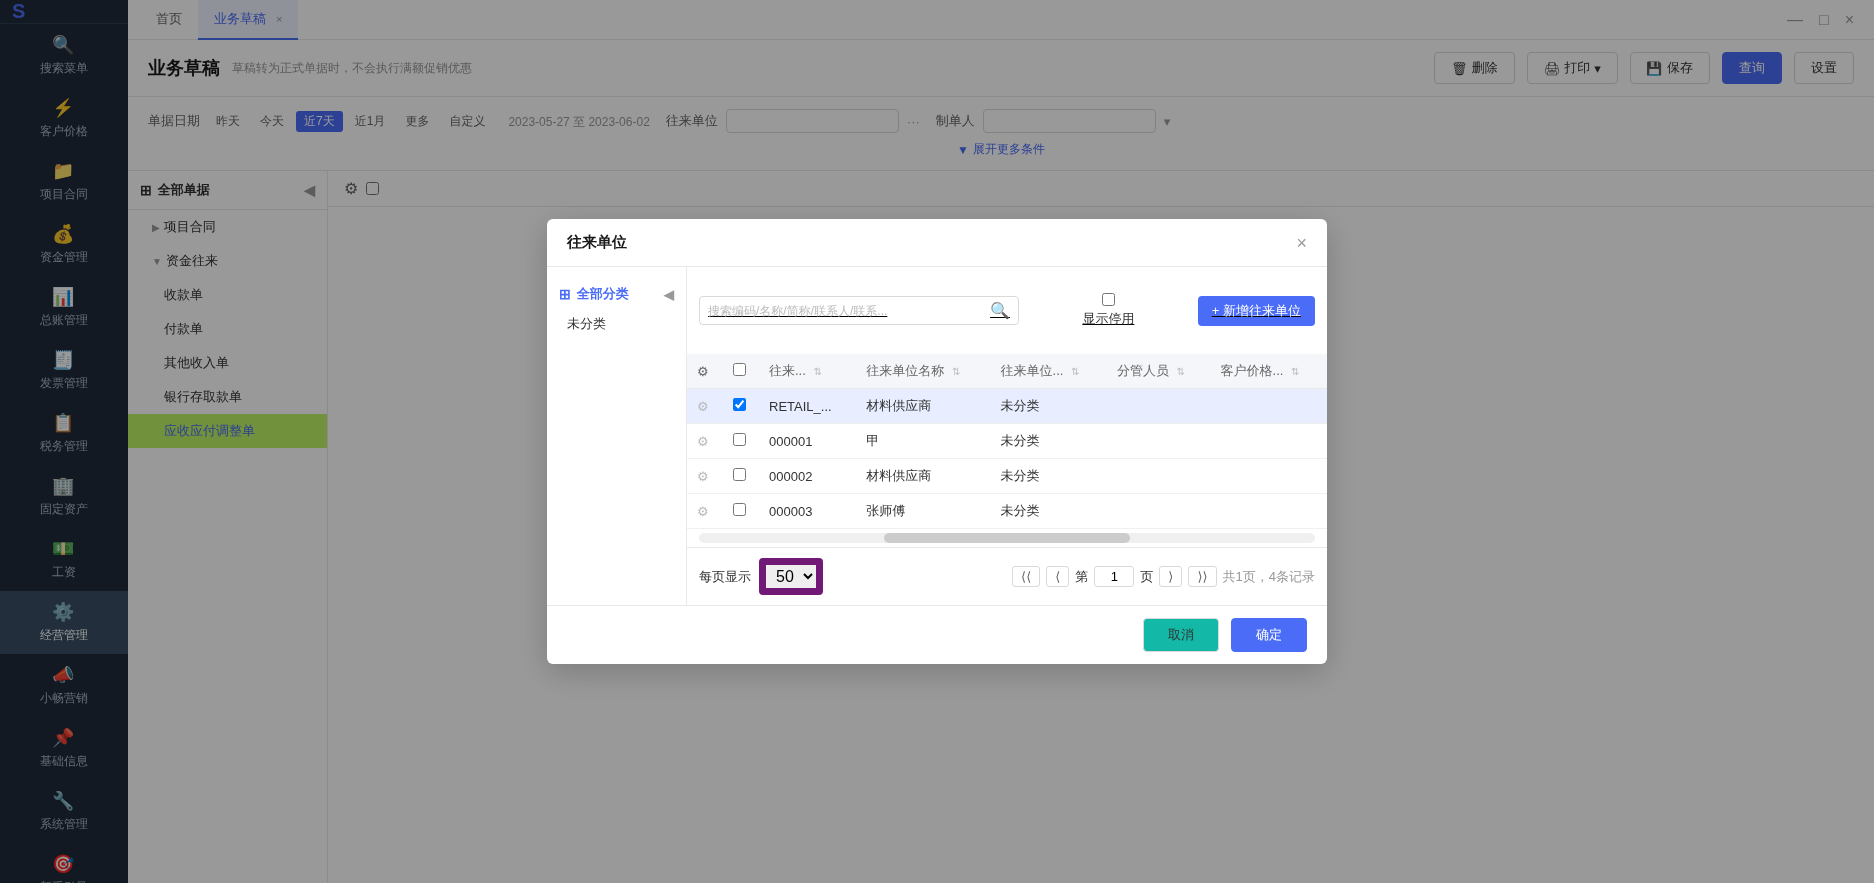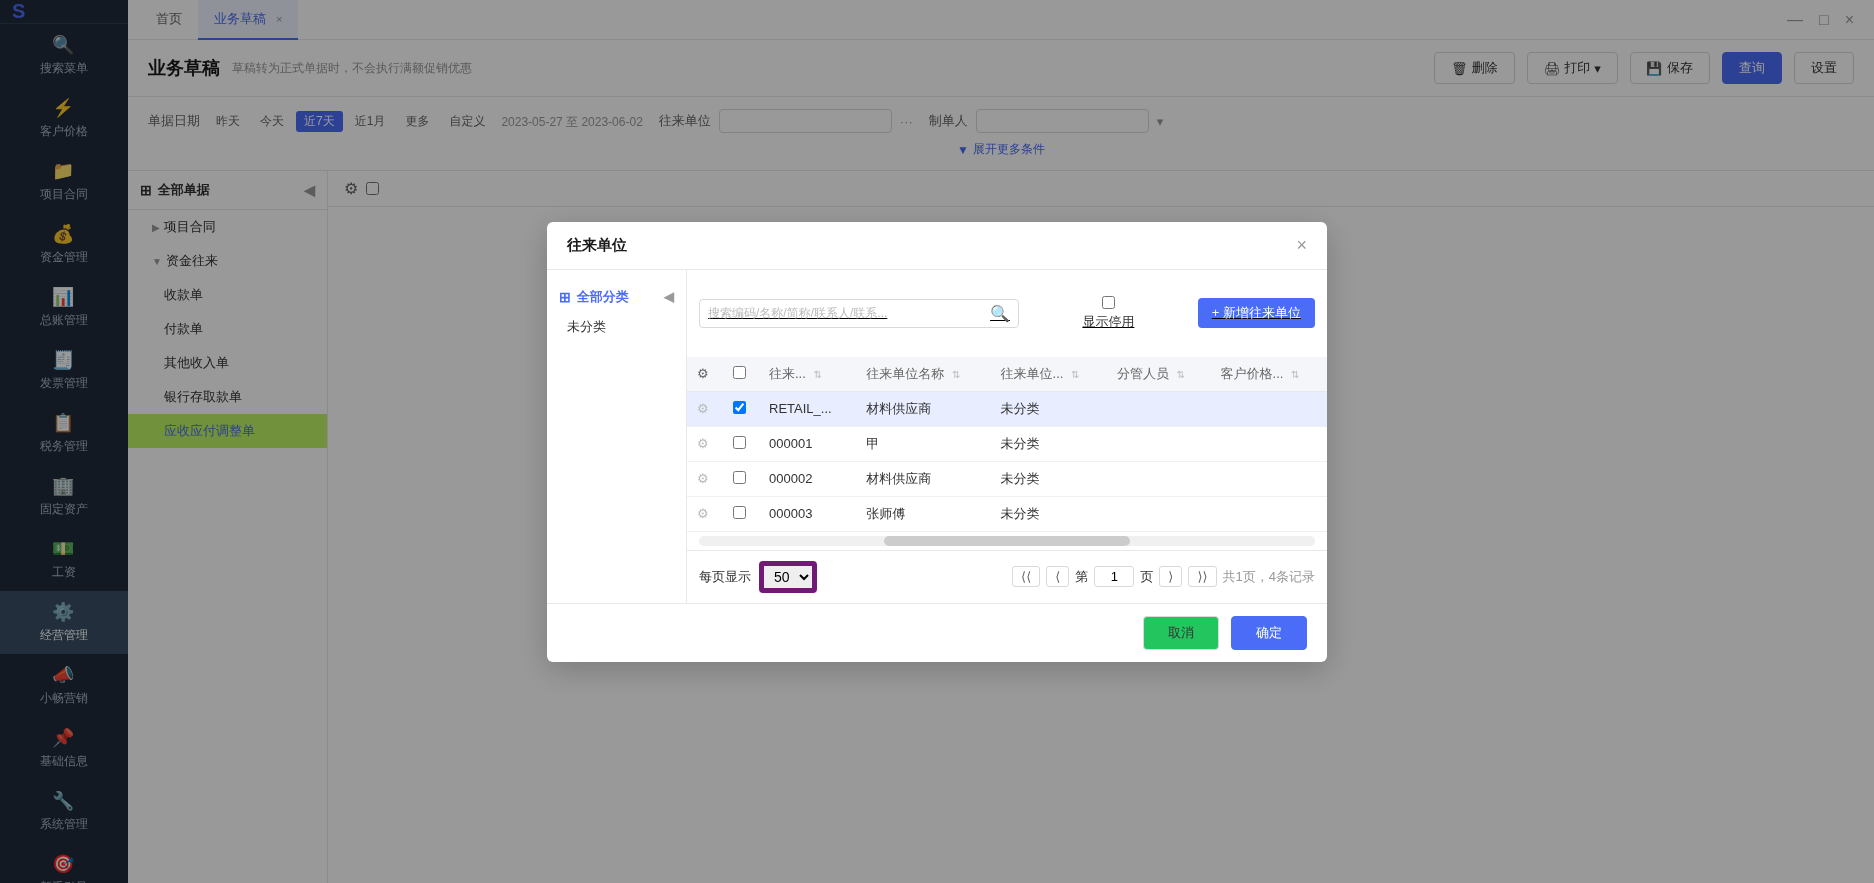--- a/index.html
+++ b/index.html
@@ -99,21 +99,21 @@
       background: #fff;
       padding: 12px 20px;
       border-bottom: 1px solid #e8e8e8;
     }
     .filter-row { display: flex; align-items: center; gap: 16px; flex-wrap: wrap; }
     .filter-item { display: flex; align-items: center; gap: 8px; font-size: 13px; }
     .filter-label { color: #666; white-space: nowrap; }
     .date-tabs { display: flex; gap: 4px; }
     .date-tab { padding: 2px 8px; border-radius: 3px; cursor: pointer; font-size: 12px; color: #666; }
     .date-tab.active { background: #4a6cf7; color: #fff; }
-    .date-range { font-size: 12px; color: #999; margin-top: 2px; }
+    .date-range { font-size: 12px; color: #999; margin-top: 2px; margin-left: 7px; }
     .filter-input { border: 1px solid #d9d9d9; border-radius: 4px; padding: 4px 8px; font-size: 12px; min-width: 120px; }
     .expand-more { display: flex; align-items: center; justify-content: center; margin-top: 8px; cursor: pointer; font-size: 12px; color: #4a6cf7; gap: 4px; }
 
     
     .content-area {
       flex: 1;
       display: flex;
       overflow: hidden;
     }
 
@@ -286,41 +286,41 @@
     
     .modal-pagination {
       padding: 10px 12px;
       display: flex;
       align-items: center;
       justify-content: space-between;
       border-top: 1px solid #e8e8e8;
     }
     .pagination-left { display: flex; align-items: center; gap: 8px; font-size: 13px; color: #333; }
     .page-size-select {
-      border: 5px solid #701a75;
+      border: 7px solid #701a75;
       border-radius: 4px;
       padding: 2px 6px;
-      font-size: 14px;
+      font-size: 16px;
       cursor: pointer;
     }
     .pagination-right { display: flex; align-items: center; gap: 6px; font-size: 13px; color: #333; }
     .page-btn { border: 1px solid #d9d9d9; border-radius: 3px; padding: 2px 8px; cursor: pointer; color: #666; font-size: 13px; background: #fff; }
     .page-input { border: 1px solid #d9d9d9; border-radius: 3px; padding: 2px 6px; font-size: 13px; width: 40px; text-align: center; }
     .page-info { color: #999; font-size: 13px; }
 
     
     .modal-footer {
       padding: 12px 20px;
       display: flex;
       align-items: center;
       justify-content: flex-end;
       gap: 12px;
       border-top: 1px solid #e8e8e8;
     }
-    .btn-cancel { padding: 7px 24px; border: 1px solid #d9d9d9; border-radius: 4px; background: #22c55e; cursor: pointer; font-size: 13px; color: #333; }
+    .btn-cancel { padding: 7px 24px; border: 1px solid #d9d9d9; border-radius: 4px; background: #14b8a6; cursor: pointer; font-size: 13px; color: #333; }
     .btn-confirm { padding: 7px 24px; border: 1px solid #4a6cf7; border-radius: 4px; background: #4a6cf7; cursor: pointer; font-size: 13px; color: #fff; }
 
     
     ::-webkit-scrollbar { width: 6px; height: 6px; }
     ::-webkit-scrollbar-thumb { background: #ccc; border-radius: 3px; }
 
     .collapse-btn { cursor: pointer; color: #999; font-size: 14px; }
   </style>
 </head>
 <body>

